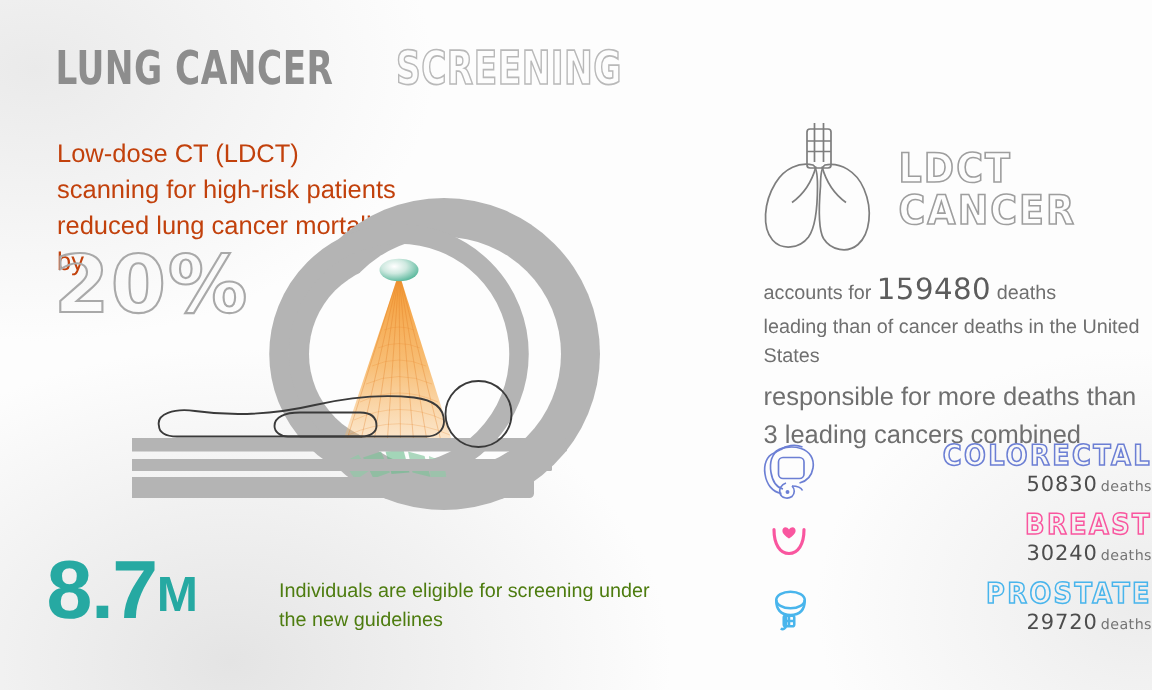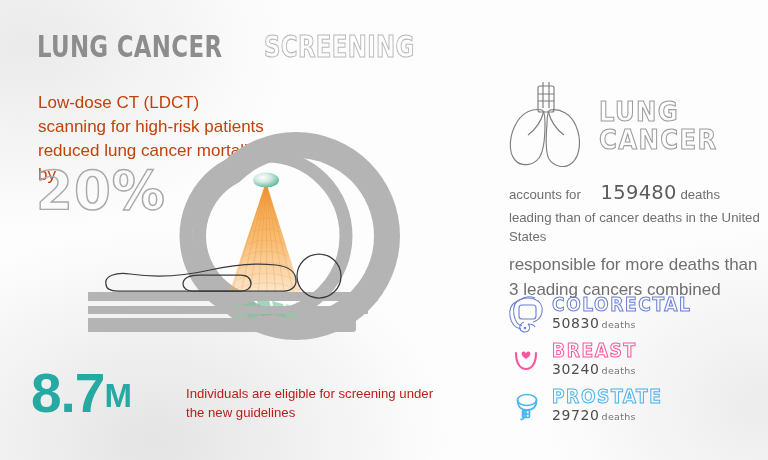--- a/index.html
+++ b/index.html
@@ -33,47 +33,47 @@
          font-size:53px; font-weight:bold; letter-spacing:1px;
          color:transparent; -webkit-text-stroke:1.4px #a9a9a9;
          font-family:"DejaVu Sans","Liberation Sans", sans-serif; }
 
   
   #big-stat { position:absolute; left:31px; top:368px; display:flex; align-items:flex-end; }
   #big-stat .num { font-size:55px; font-weight:bold; color:#26a9a2; line-height:.92;
                    letter-spacing:-1px; }
   #big-stat .suffix { font-size:33px; font-weight:bold; color:#26a9a2; line-height:1.35; }
   #big-stat-copy { position:absolute; left:186px; top:385px; width:265px;
-                   font-size:13.2px; line-height:1.42; color:#b91c1c; }
+                   font-size:13.2px; line-height:1.42; color:#4d7c0f; }
 
   
   #scanner { position:absolute; left:88px; top:124px; width:330px; height:240px; }
 
   
   #lung-head { position:absolute; left:503px; top:78px; width:262px;
                display:flex; align-items:center; gap:10px; }
   #lung-title { font-size:27px; font-weight:bold; line-height:1.02;
                 color:transparent; -webkit-text-stroke:1.05px #9e9e9e;
                 letter-spacing:1.4px;
                 font-family:"DejaVu Sans Condensed","Liberation Sans", sans-serif; }
 
   #accounts { position:absolute; left:509px; top:181px; color:#6f6f6f;
               font-size:13.2px; white-space:nowrap; }
   #accounts .big { font-size:19.5px; color:#5c5c5c; letter-spacing:.3px;
-                   font-family:"DejaVu Sans","Liberation Sans", sans-serif;margin-left:16px; }
+                   font-family:"DejaVu Sans","Liberation Sans", sans-serif; }
   #leading { position:absolute; left:509px; top:208px; width:256px;
              font-size:13.2px; line-height:1.45; color:#6f6f6f; }
   #responsible { position:absolute; left:509px; top:253px; width:258px;
                  font-size:17px; line-height:1.45; color:#6f6f6f; }
 
   #cancer-list { position:absolute; left:500px; top:292px; width:268px; }
   .cancer-row { display:flex; align-items:center; height:44px; margin-bottom:2px; }
   .cancer-icon { width:52px; flex:0 0 52px; display:flex; justify-content:center;
                  align-items:center; }
-  .cancer-text { flex:1; }
+  .cancer-text { flex:1;text-align:right; }
   .cancer-name { font-size:19px; font-weight:bold; letter-spacing:1.6px; line-height:1.05;
                  color:transparent; -webkit-text-stroke:1px #999;
                  font-family:"DejaVu Sans Condensed","Liberation Sans", sans-serif; }
   .cancer-deaths { font-size:14px; color:#4d4d4d; letter-spacing:.6px; line-height:1.25;
                    font-family:"DejaVu Sans","Liberation Sans", sans-serif; }
   .cancer-deaths .unit { font-size:9.5px; color:#747474; letter-spacing:.3px;
                          margin-left:2px; }
 </style>
 </head>
 <body>
@@ -190,21 +190,21 @@
 
         <path d="M47,32 C57,30 68,36 73,48 C79,62 77,78 69,85
                  C62,91 51,89 46,81 C42,74 43,58 44,46
                  C44,38 45,33 47,32 Z"></path>
 
         <path d="M41,33 C38,44 32,52 25,57"></path>
         <path d="M45,33 C48,44 54,52 61,57"></path>
       </svg>
     </span>
     <span id="lung-title">
-      <span>LUNG</span><br>
+      <span>LDCT</span><br>
       <span>CANCER</span>
     </span>
   </div>
 
   <div id="accounts">
     <span>accounts for</span>
     <span class="big">159480</span>
     <span>deaths</span>
   </div>
 

